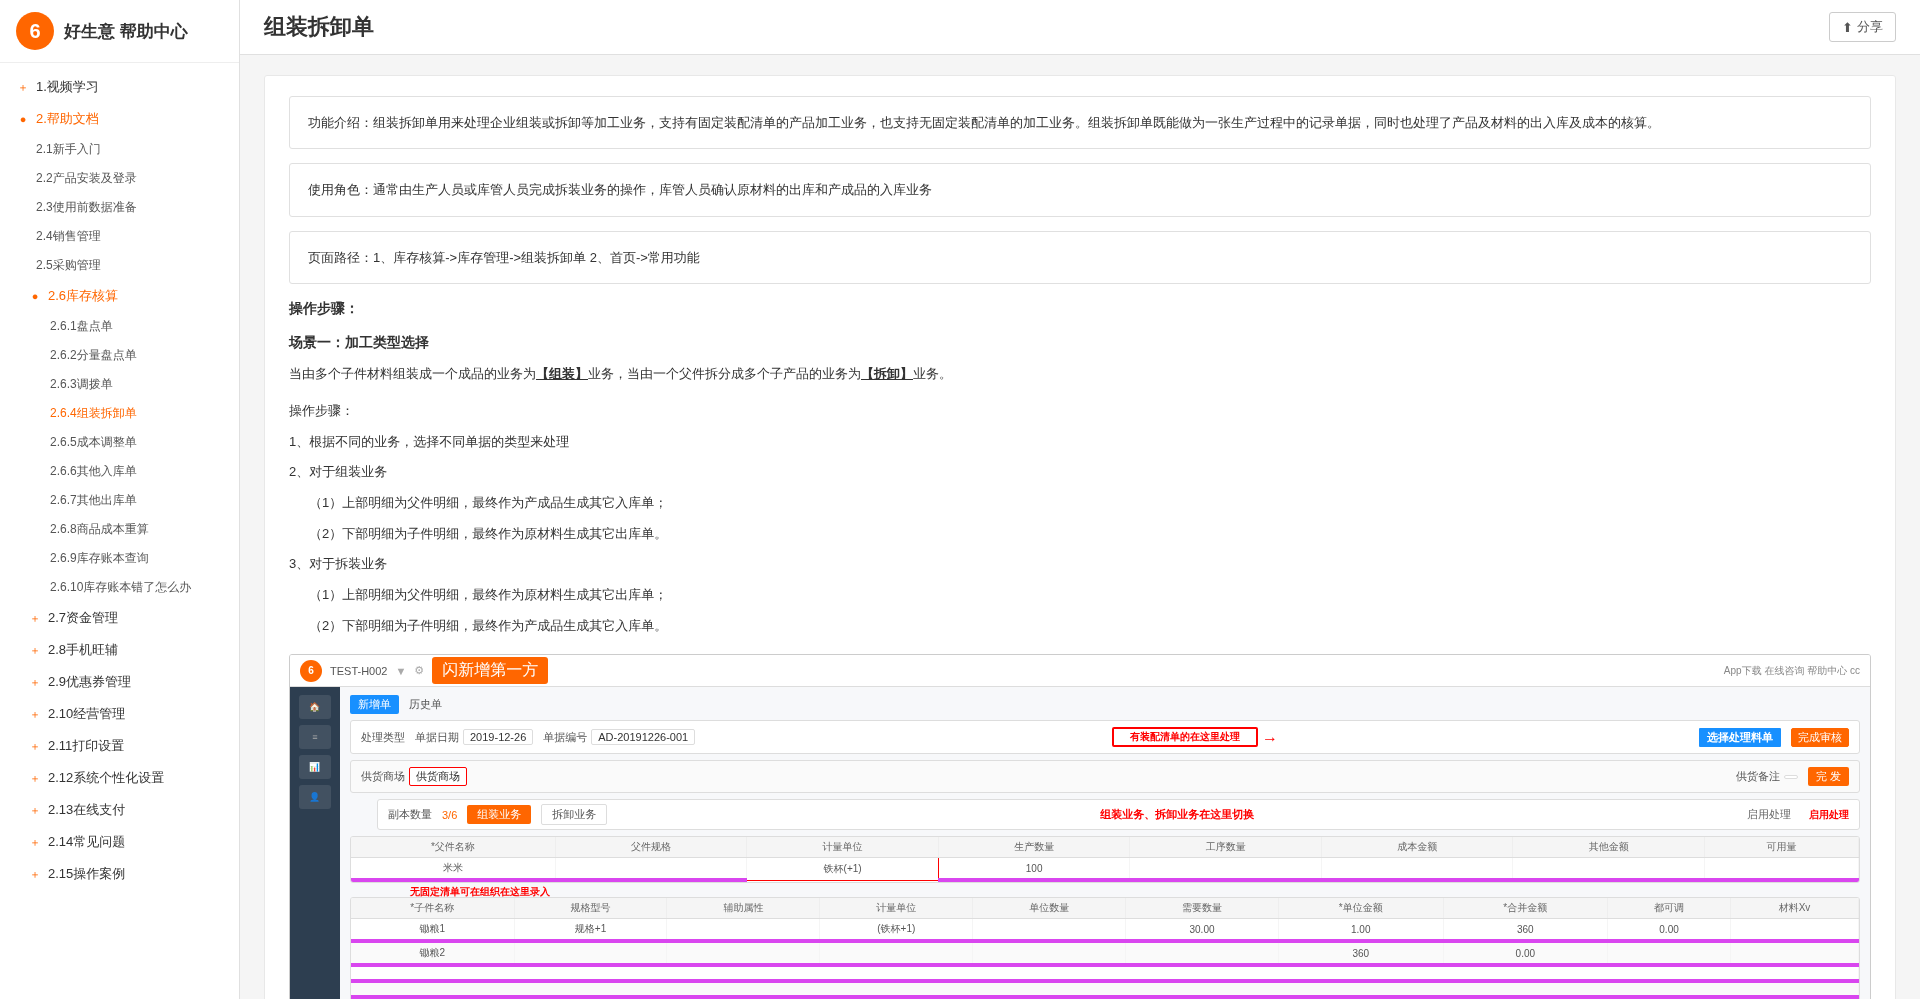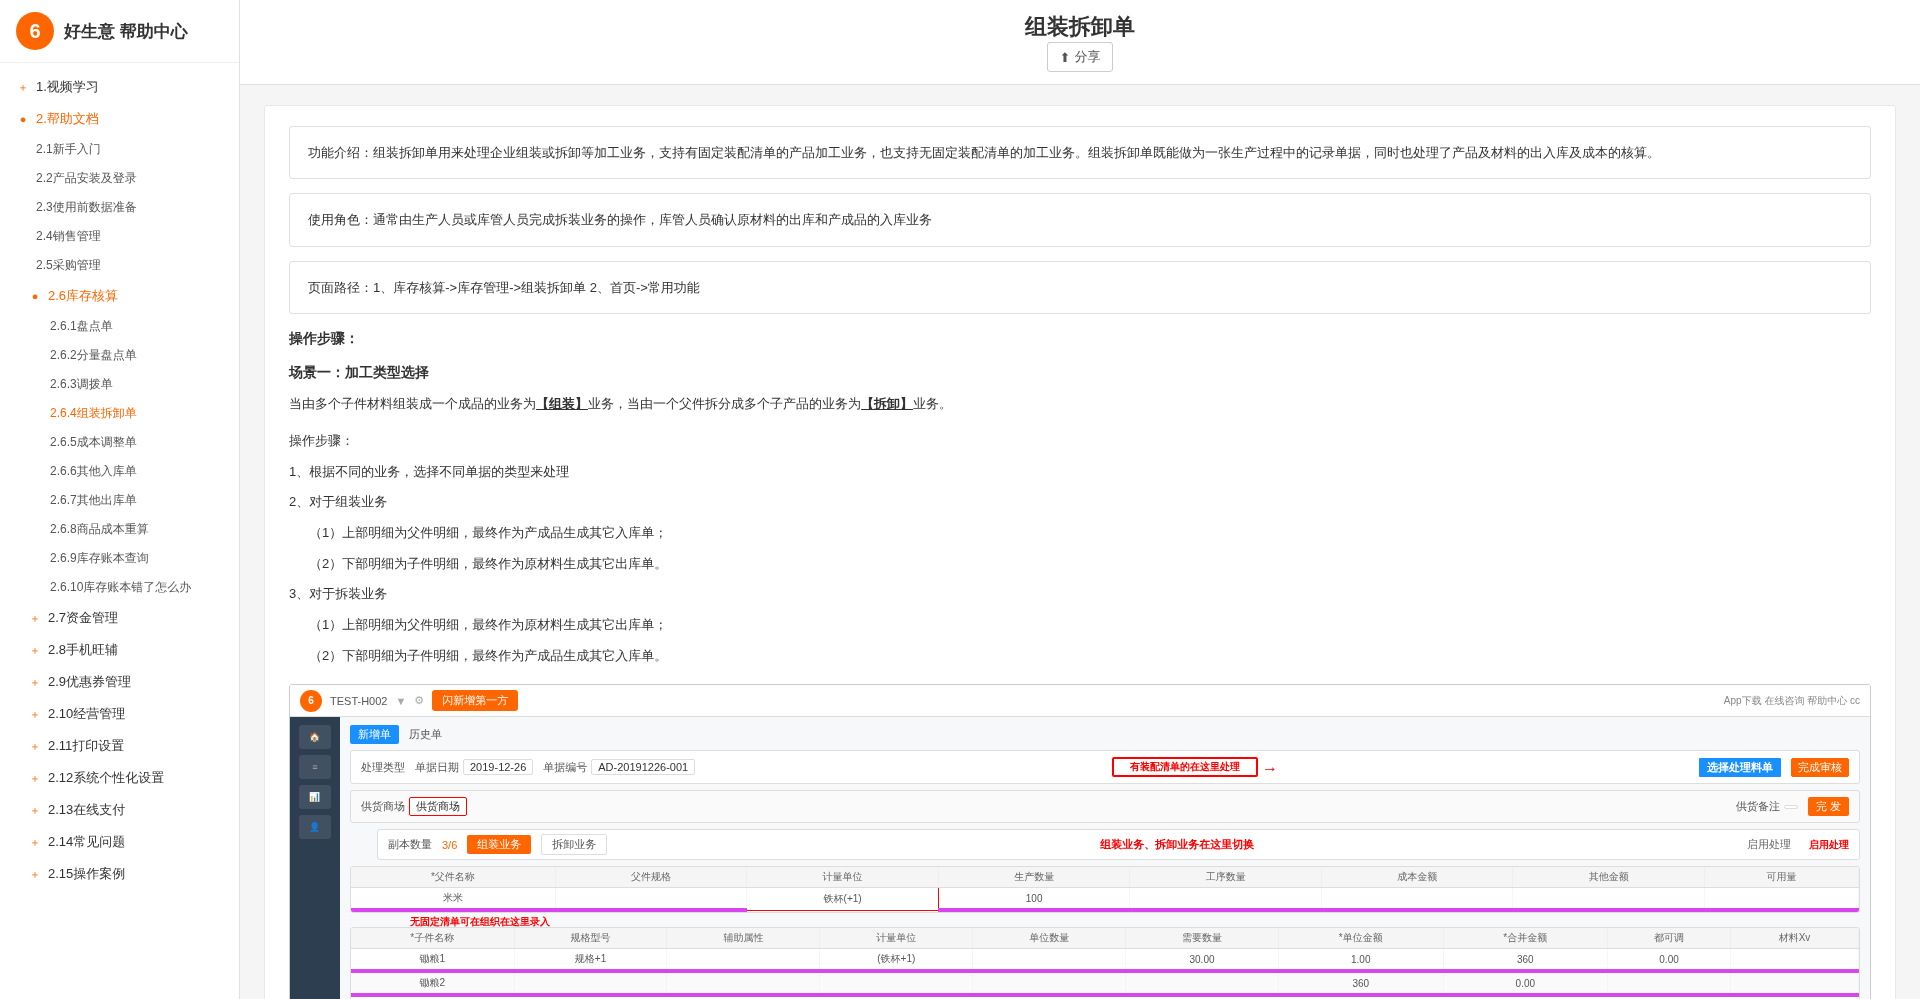--- a/index.html
+++ b/index.html
@@ -87,21 +87,21 @@
       flex: 1;
       display: flex;
       flex-direction: column;
       overflow: hidden;
       background: #f5f5f5;
     }
     .main-header {
       background: #fff;
       border-bottom: 1px solid #e0e0e0;
       padding: 12px 24px;
-      display: flex; align-items: center; justify-content: space-between; flex-direction: column;
+      display: flex; align-items: center; justify-content: space-between;
     }
     .page-title { font-size: 22px; font-weight: bold; color: #333; }
     .share-btn {
       display: flex; align-items: center; gap: 4px;
       border: 1px solid #ccc;
       border-radius: 3px;
       padding: 5px 12px;
       background: #fff;
       cursor: pointer;
       font-size: 13px;
@@ -176,21 +176,21 @@
     .sc-topbar-logo {
       width: 22px; height: 22px;
       background: #f60;
       border-radius: 50%;
       display: flex; align-items: center; justify-content: center;
       color: #fff; font-size: 10px; font-weight: bold;
     }
     .sc-new-btn {
       background: #f60; color: #fff;
       border: none; border-radius: 3px;
-      padding: 3px 10px; font-size: 11px; cursor: pointer;
+      padding: 3px 10px; font-size: 16px; cursor: pointer;
     }
     .sc-left-nav {
       width: 50px;
       background: #2d3e50;
       display: flex; flex-direction: column;
       align-items: center;
       padding-top: 8px;
       gap: 6px;
     }
     .sc-nav-icon {

